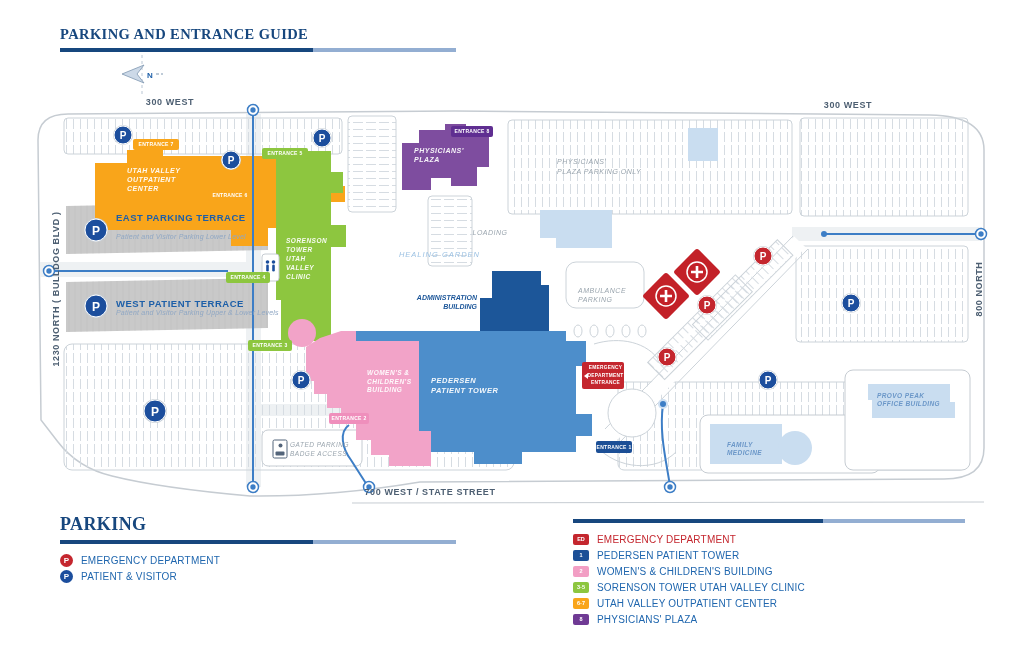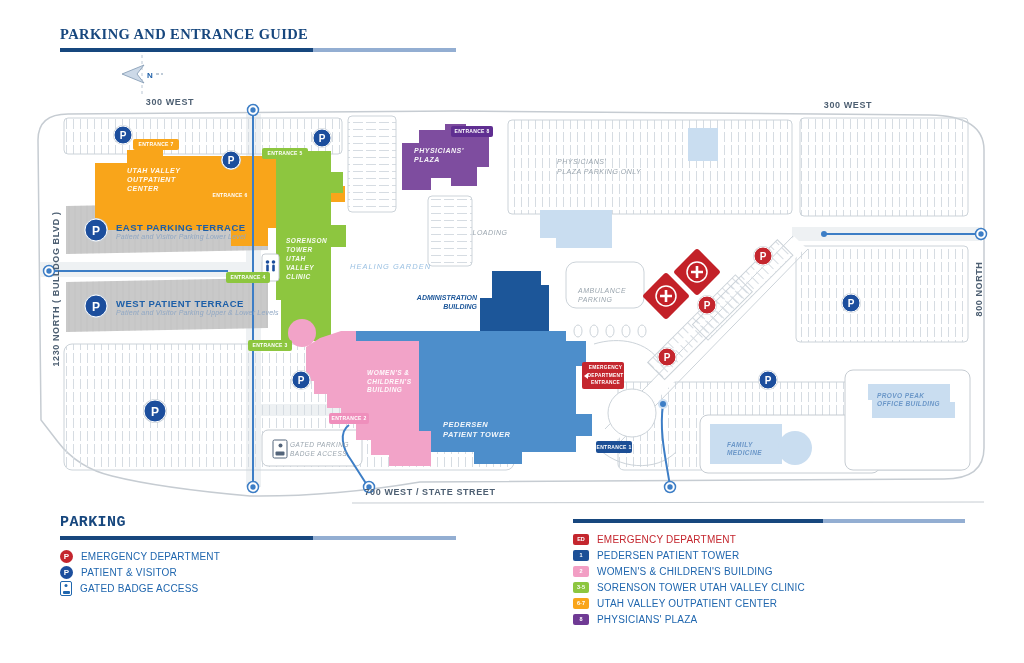--- a/index.html
+++ b/index.html
@@ -40,21 +40,21 @@
   .pmark.red{background:#c4262e;}
   
   .gateicon{position:absolute;z-index:4;width:13px;height:17px;background:#fff;
             border:1.2px solid #53647a;border-radius:2px;transform:translate(-50%,-50%);}
   .gateicon::before{content:"";position:absolute;left:50%;top:3px;transform:translateX(-50%);
             width:4px;height:4px;border-radius:50%;background:#53647a;}
   .gateicon::after{content:"";position:absolute;left:2px;right:2px;bottom:2px;height:4px;
             background:#53647a;border-radius:1px;}
   
   .legend{position:absolute;top:514px;z-index:3;}
-  .lg-h{font-family:Liberation Mono, monospace;font-weight:bold;font-size:15px;color:#17477e;
+  .lg-h{font-family:Liberation Serif, serif;font-weight:bold;font-size:18px;color:#17477e;
         letter-spacing:.4px;}
   .lg-rows{margin-top:9px;}
   .lg-row{display:flex;align-items:center;gap:8px;height:16px;}
   .lg-label{font-weight:normal;font-size:10px;color:#1f66ae;letter-spacing:.2px;}
   .picon{flex:0 0 auto;width:13px;height:13px;border-radius:50%;color:#fff;font-weight:bold;
          font-size:8px;line-height:13px;text-align:center;}
   .picon.p-red{background:#c4262e;} .picon.p-blue{background:#1c4e9d;}
   .icon-badge{flex:0 0 auto;width:10px;height:13px;border:1.2px solid #1f66ae;border-radius:2px;
          position:relative;background:#fff;}
   .icon-badge::before{content:"";position:absolute;left:50%;top:2px;transform:translateX(-50%);
@@ -251,30 +251,30 @@
   <div class="lbl bldg pre" style="left:286px;top:236px;font-size:6.5px;line-height:9px;">SORENSON
 TOWER
 UTAH
 VALLEY
 CLINIC</div>
   <div class="lbl bldg pre" style="left:414px;top:146px;font-size:7px;line-height:9px;">PHYSICIANS'
 PLAZA</div>
   <div class="lbl bldg pre" style="left:367px;top:369px;font-size:6.5px;line-height:8.5px;">WOMEN'S &amp;
 CHILDREN'S
 BUILDING</div>
-  <div class="lbl bldg pre" style="left:443px;top:376px;font-size:7.5px;line-height:10px;margin-top:44px;">PEDERSEN
+  <div class="lbl bldg pre" style="left:431px;top:376px;font-size:7.5px;line-height:10px;">PEDERSEN
 PATIENT TOWER</div>
   <div class="lbl pre" style="left:377px;top:294px;width:100px;text-align:right;font-style:italic;font-weight:bold;font-size:7px;line-height:8.5px;color:#1c5699;">ADMINISTRATION
 BUILDING</div>
 
-  <div class="lbl terr-title" style="left:116px;top:222px;text-align:center;">EAST PARKING TERRACE</div>
+  <div class="lbl terr-title" style="left:116px;top:212px;text-align:center;">EAST PARKING TERRACE</div>
   <div class="lbl terr-sub" style="left:116px;top:233px;">Patient and Visitor Parking Lower Level</div>
   <div class="lbl terr-title" style="left:116px;top:298px;">WEST PATIENT TERRACE</div>
   <div class="lbl terr-sub" style="left:116px;top:309px;">Patient and Visitor Parking Upper &amp; Lower Levels</div>
-  <div class="lbl" style="left:350px;top:262px;width:130px;text-align:left;font-style:italic;font-size:7.5px;letter-spacing:1px;color:#9dc2e3;">HEALING GARDEN</div>
+  <div class="lbl" style="left:350px;top:250px;width:130px;text-align:right;font-style:italic;font-size:7.5px;letter-spacing:1px;color:#9dc2e3;">HEALING GARDEN</div>
   <div class="lbl areatxt" style="left:455px;top:229px;width:70px;text-align:center;font-size:7px;">LOADING</div>
   <div class="lbl areatxt pre" style="left:557px;top:157px;font-size:7px;line-height:9.5px;">PHYSICIANS'
 PLAZA PARKING ONLY</div>
   <div class="lbl areatxt pre" style="left:578px;top:286px;font-size:7px;line-height:9px;">AMBULANCE
 PARKING</div>
   <div class="lbl bluetxt pre" style="left:727px;top:441px;font-size:6.5px;line-height:8px;">FAMILY
 MEDICINE</div>
   <div class="lbl bluetxt pre" style="left:877px;top:392px;font-size:6.5px;line-height:8px;">PROVO PEAK
 OFFICE BUILDING</div>
   <div class="lbl areatxt pre" style="left:290px;top:441px;font-size:6.5px;line-height:8.5px;">GATED PARKING
@@ -313,24 +313,20 @@
       </div>
     <div class="lg-rows" id="parking-rows">
         <div class="lg-row">
           <span class="picon p-red">P</span>
           <span class="lg-label">EMERGENCY DEPARTMENT</span>
         </div>
         <div class="lg-row">
           <span class="picon p-blue">P</span>
           <span class="lg-label">PATIENT &amp; VISITOR</span>
         </div>
-        <div class="lg-row">
-          <span class="icon-badge"></span>
-          <span class="lg-label">GATED BADGE ACCESS</span>
-        </div>
       </div>
   </div>
 
   <div class="legend" style="left:573px;width:392px;">
     <div class="rule">
         <span class="dk" style="width:250px;"></span>
       </div>
     <div class="lg-rows" id="entrance-rows">
         <div class="lg-row">
           <span class="key" style="background: rgb(196, 38, 46);">ED</span>

